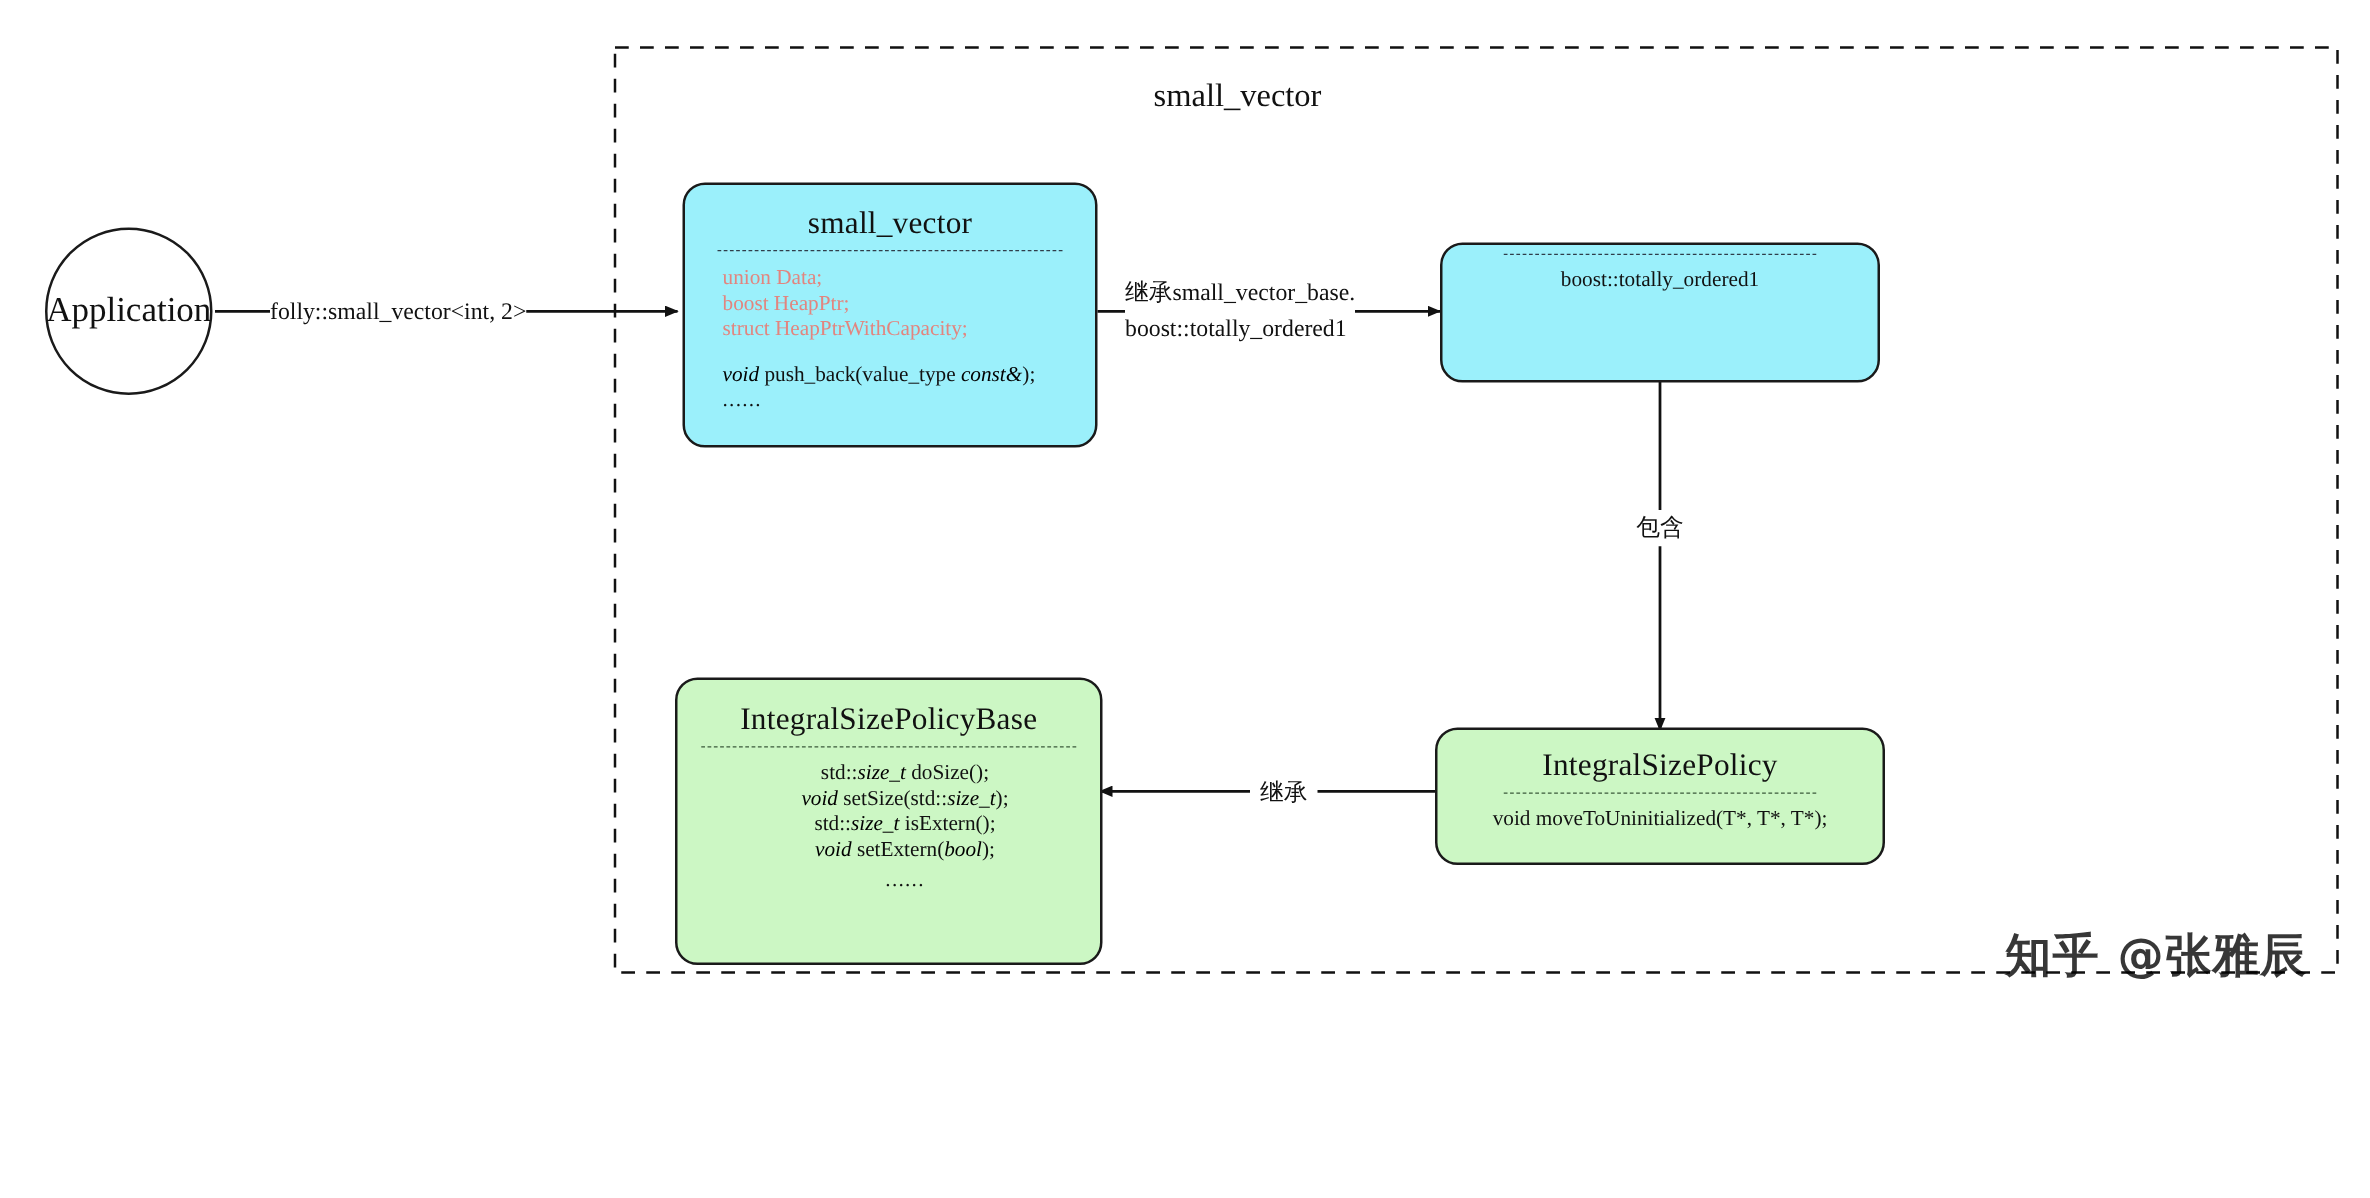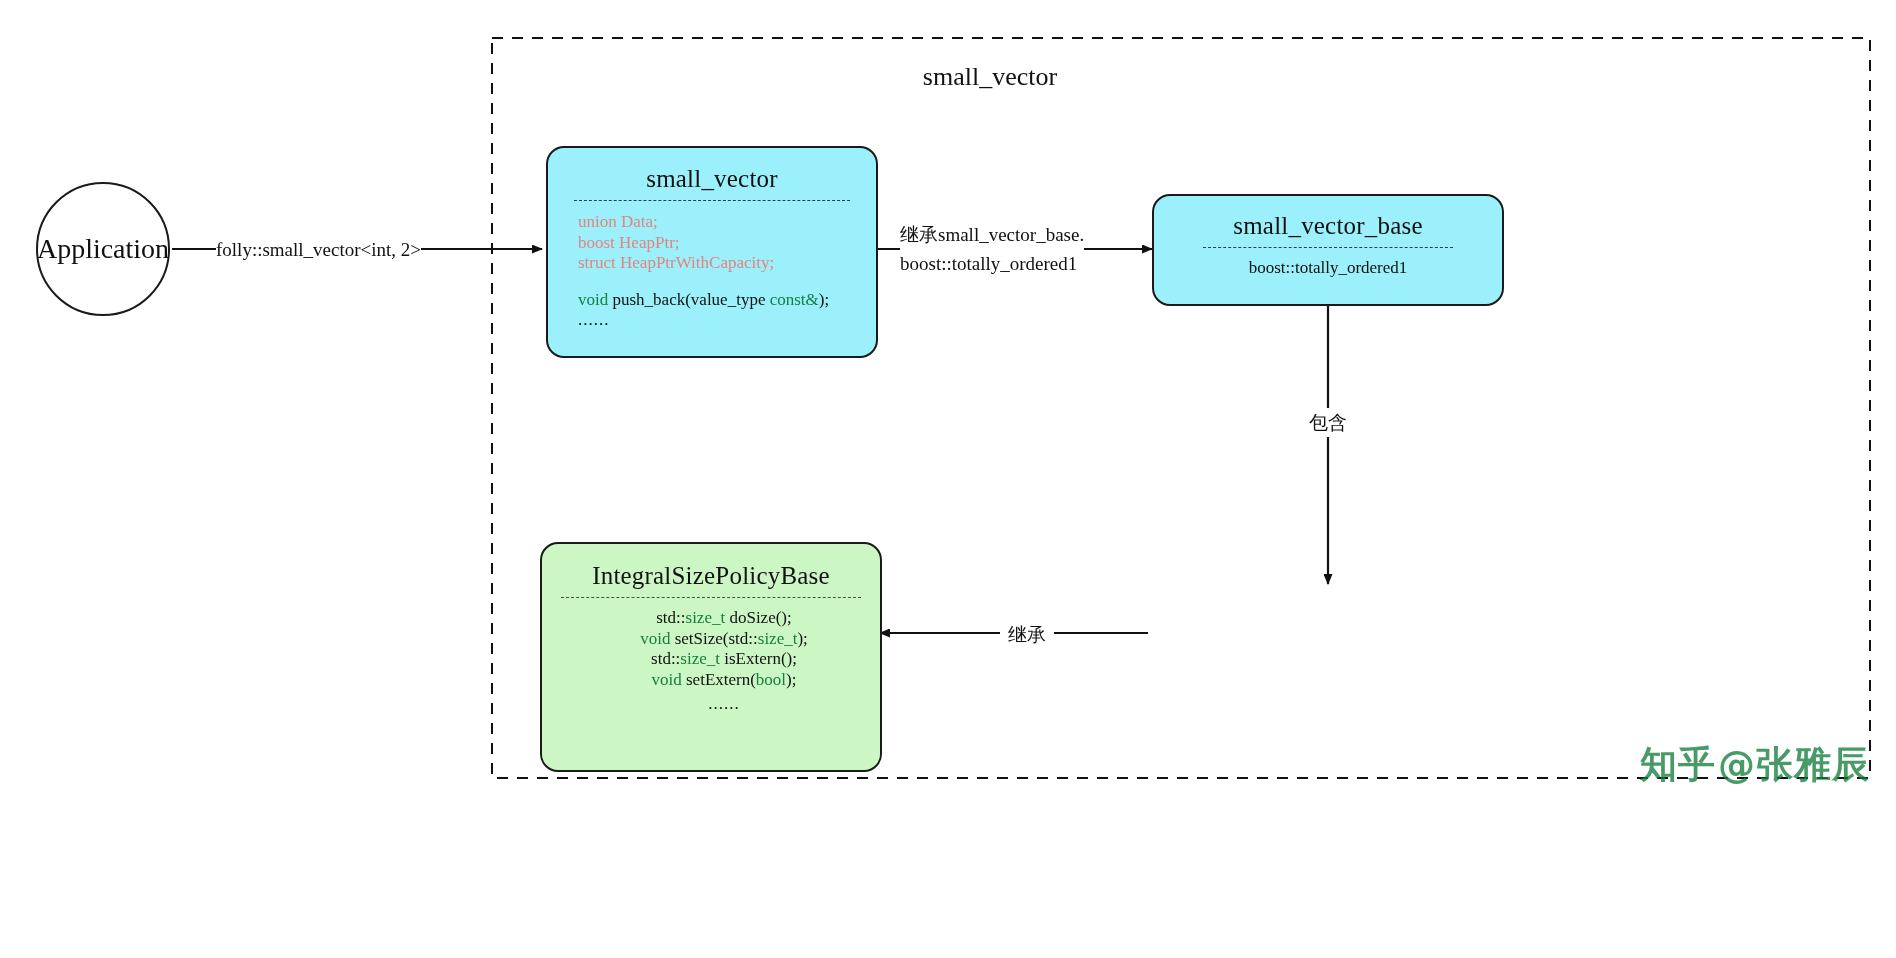--- a/index.html
+++ b/index.html
@@ -47,21 +47,21 @@
     margin: 7px auto 0 auto;
   }
   .divider.green-d { border-top-color: #3a5a3a; }
   .members {
     text-align: left;
     font-size: 17px;
     line-height: 20.5px;
     color: #111111;
   }
   .members .line { white-space: pre; }
-  .kw { color: #15803d; }
+  .kw { color: #000000; font-style: italic; }
   .type-red { color: #e2857f; }
   .centered-line {
     font-size: 17px;
     color: #111111;
     text-align: center;
   }
   .ellipsis {
     font-size: 17px;
     letter-spacing: 1px;
     color: #111111;
@@ -101,26 +101,26 @@
     color: #111111;
     white-space: nowrap;
     line-height: 25px;
     background: #ffffff;
   }
   .edge-label.two-line { line-height: 29px; }
 
   
   #watermark {
     position: absolute;
-    right: 26px;
+    right: 50px;
     bottom: 180px;
     display: flex;
     align-items: center;
-    gap: 2px;
-    color: #15803d;
+    gap: 14px;
+    color: #000000;
     font-size: 37px;
     font-family: "DejaVu Sans", "Liberation Sans", sans-serif;
     opacity: 0.78;
   }
   #watermark .zhihu { font-weight: bold; letter-spacing: 1px; }
   #watermark .handle { font-weight: bold; letter-spacing: 1px; }
 </style>
 </head>
 <body>
 
@@ -168,36 +168,40 @@
       <div class="line type-red">union Data;</div>
       <div class="line type-red">boost HeapPtr;</div>
       <div class="line type-red">struct HeapPtrWithCapacity;</div>
       <div class="line" style="height:16px;"></div>
       <div class="line"><span class="kw">void</span><span> push_back(value_type </span><span class="kw">const&amp;</span><span>);</span></div>
       <div class="ellipsis">......</div>
     </div>
   </div>
 
   <div class="node cyan" style="left:1152px; top:182px; width:352px; height:112px;">
-    <div class="node-title" style="margin-top:16px;">small_vector_base</div>
     <hr class="divider" style="width:250px;">
     <div class="centered-line" style="margin-top:10px;">boost::totally_ordered1</div>
   </div>
 
   <div class="node green" style="left:540px; top:530px; width:342px; height:230px;">
     <div class="node-title" style="margin-top:18px;">IntegralSizePolicyBase</div>
     <hr class="divider green-d" style="width:300px;">
     <div class="members" style="margin:10px 0 0 26px;text-align:center;">
       <div class="line">std::<span class="kw">size_t</span> doSize();</div>
       <div class="line"><span class="kw">void</span> setSize(std::<span class="kw">size_t</span>);</div>
       <div class="line">std::<span class="kw">size_t</span> isExtern();</div>
       <div class="line"><span class="kw">void</span> setExtern(<span class="kw">bool</span>);</div>
       <div class="ellipsis" style="margin-top:4px;">......</div>
     </div>
   </div>
 
+  <div class="node green" style="left:1148px; top:570px; width:360px; height:110px;">
+    <div class="node-title" style="margin-top:15px;">IntegralSizePolicy</div>
+    <hr class="divider green-d" style="width:250px;">
+    <div class="centered-line" style="margin-top:10px;">void moveToUninitialized(T*, T*, T*);</div>
+  </div>
 
   <div id="watermark">
     <span class="zhihu">知乎</span>
     <span class="handle">@张雅辰</span>
   </div>
 
 </div>
 
 </body></html>

